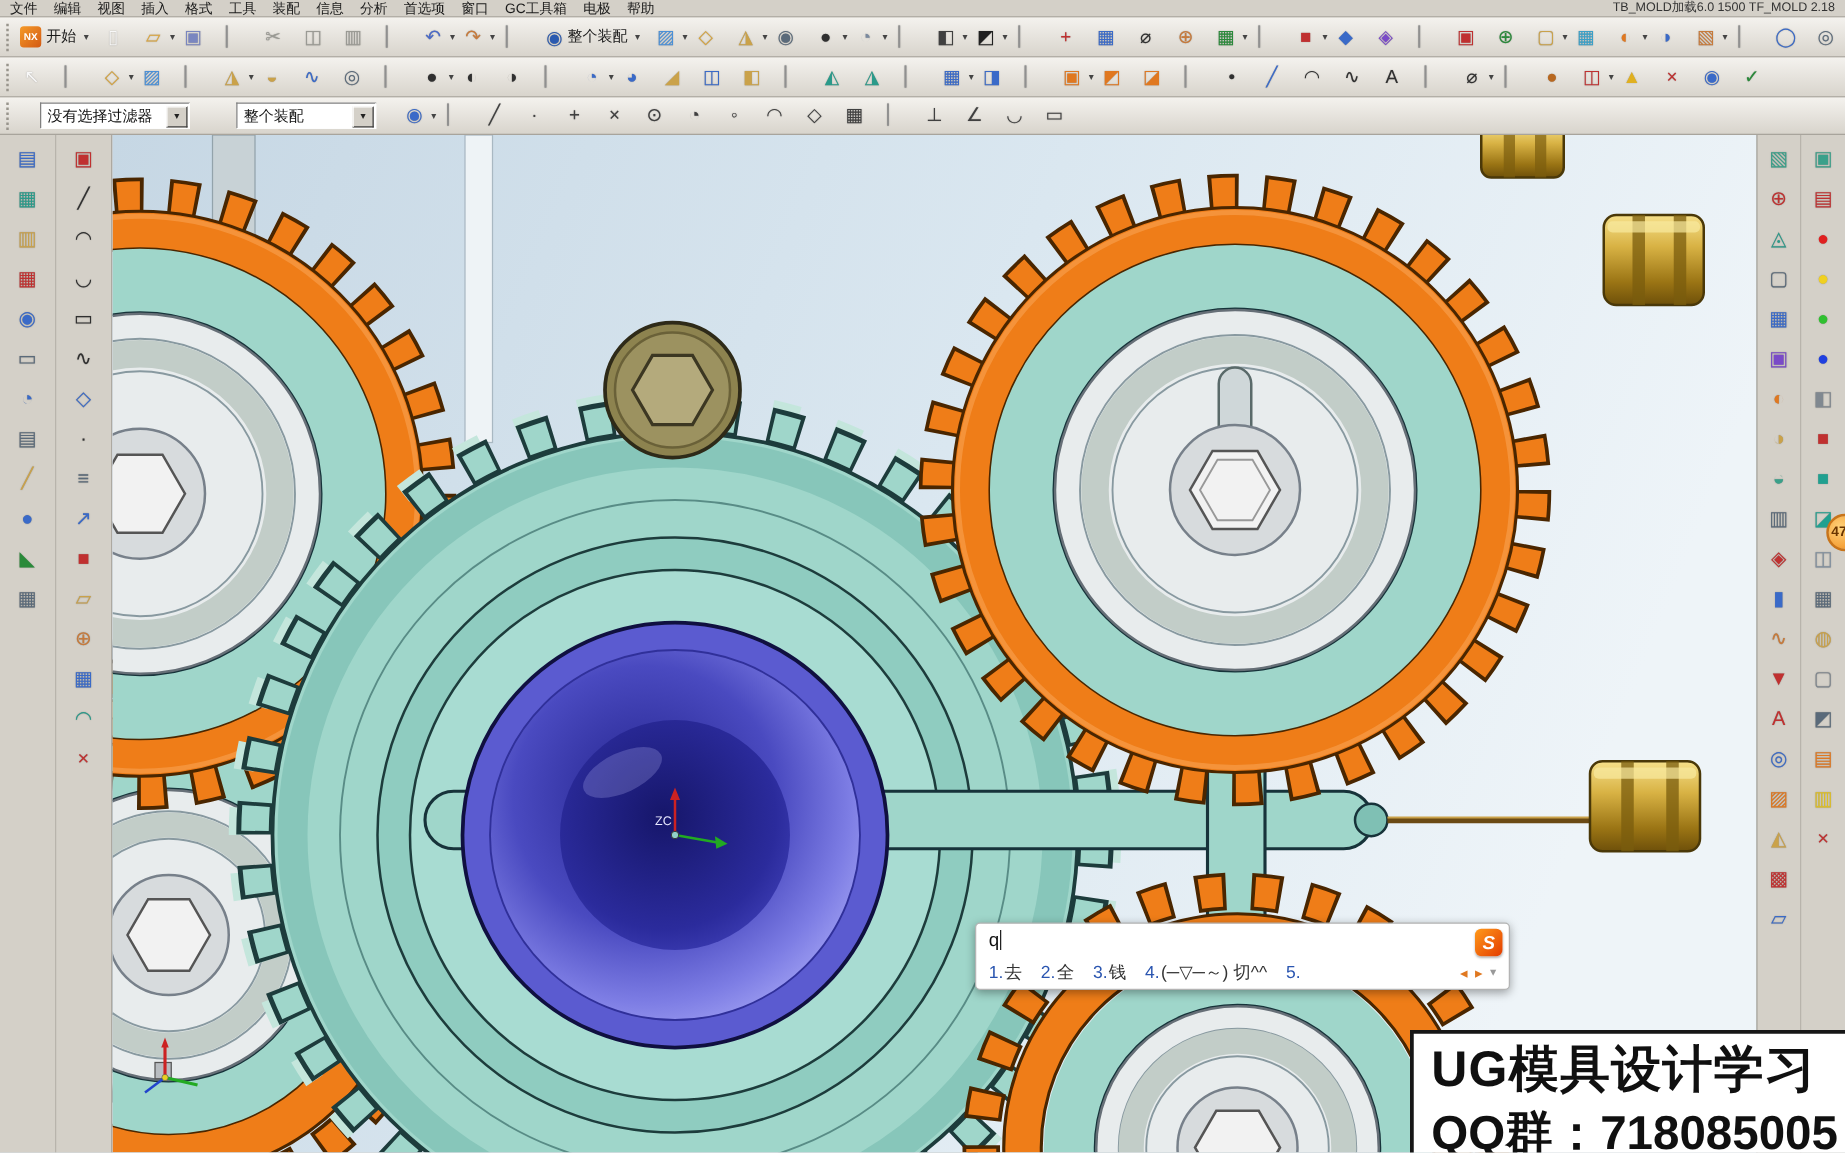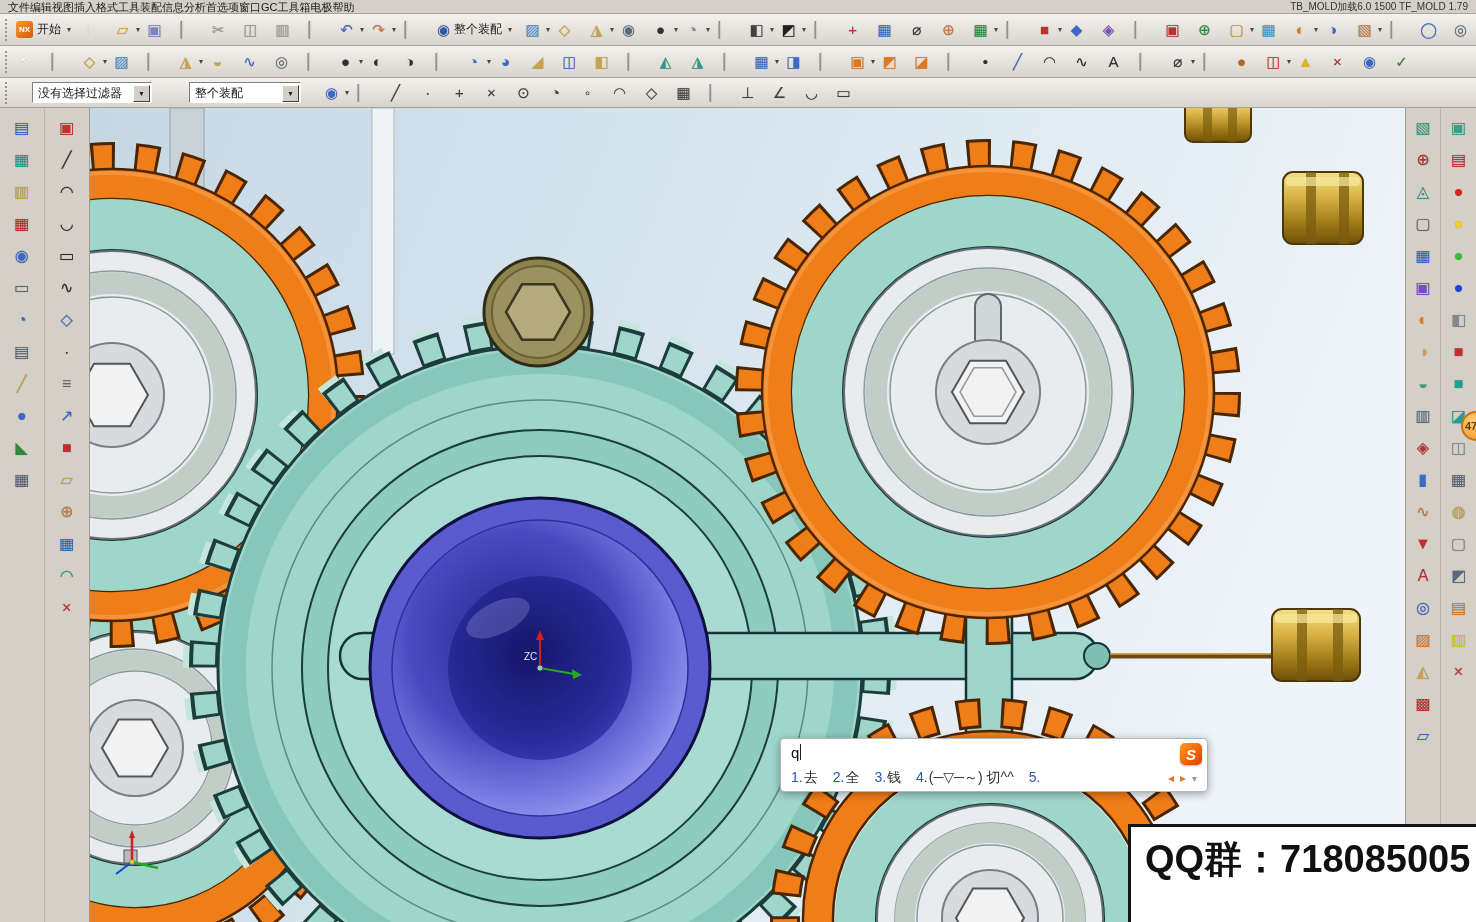--- a/index.html
+++ b/index.html
@@ -1,21 +1,21 @@
 <!DOCTYPE html>
 <html><head>
 <meta charset="utf-8">
 <style>
   *{margin:0;padding:0;box-sizing:border-box}
   html,body{width:1476px;height:922px;overflow:hidden}
   body{position:relative;font-family:"Liberation Sans","DejaVu Sans",sans-serif;background:#d4d0c8}
 
   
   .menubar{position:absolute;left:0;top:0;width:100%;height:14px;background:#d4d0c8;
-    border-bottom:1px solid #a8a49c;display:flex;align-items:flex-end;
+    border-bottom:1px solid #a8a49c;display:flex;align-items:flex-end;gap:13px;
     padding:0 8px;font-size:11px;color:#1a1a1a;overflow:hidden;white-space:nowrap}
   .menu-item{line-height:12px;cursor:default}
   .menu-right{margin-left:auto;font-size:10px;color:#333;line-height:12px}
 
   
   .toolbar{position:absolute;left:0;width:100%;display:flex;align-items:center;gap:1px;
     background:linear-gradient(#f4f2ee,#d8d4cc);border-bottom:1px solid #a8a49c;padding:0 2px;overflow:hidden}
   #tb1{top:14px;height:32px}
   #tb2{top:46px;height:32px}
   #tb3{top:78px;height:30px}
@@ -93,21 +93,21 @@
     <span class="menu-item">工具</span>
     <span class="menu-item">装配</span>
     <span class="menu-item">信息</span>
     <span class="menu-item">分析</span>
     <span class="menu-item">首选项</span>
     <span class="menu-item">窗口</span>
     <span class="menu-item">GC工具箱</span>
     <span class="menu-item">电极</span>
     <span class="menu-item">帮助</span>
   </div>
-<span class="menu-right" style="position:absolute;right:8px;top:1px;z-index:5;font-size:10px;color:#333">TB_MOLD加载6.0   1500   TF_MOLD 1.79</span>
+<span class="menu-right" style="position:absolute;right:8px;top:1px;z-index:5;font-size:10px;color:#333">TB_MOLD加载6.0   1500   TF_MOLD 2.18</span>
 
 <div class="toolbar" id="tb1">
   <div class="grip"></div>
   <div class="start-btn">
     <span class="nx-logo">NX</span>
     <span>开始</span>
     <span class="dd">▾</span>
   </div>
   <div style="display:flex;align-items:center;gap:1px">
 
@@ -976,16 +976,17 @@
       </span>
     <span class="ime-nav">
       <span class="ime-arrow">◂</span>
       <span class="ime-arrow">▸</span>
       <span class="ime-more">▾</span>
     </span>
   </div>
 </div>
 
 <div class="watermark">
+  <div class="wm1">UG模具设计学习</div>
   <div class="wm2">QQ群：718085005</div>
 </div>
 
 <div class="badge47">47</div>
 
 </body></html>

